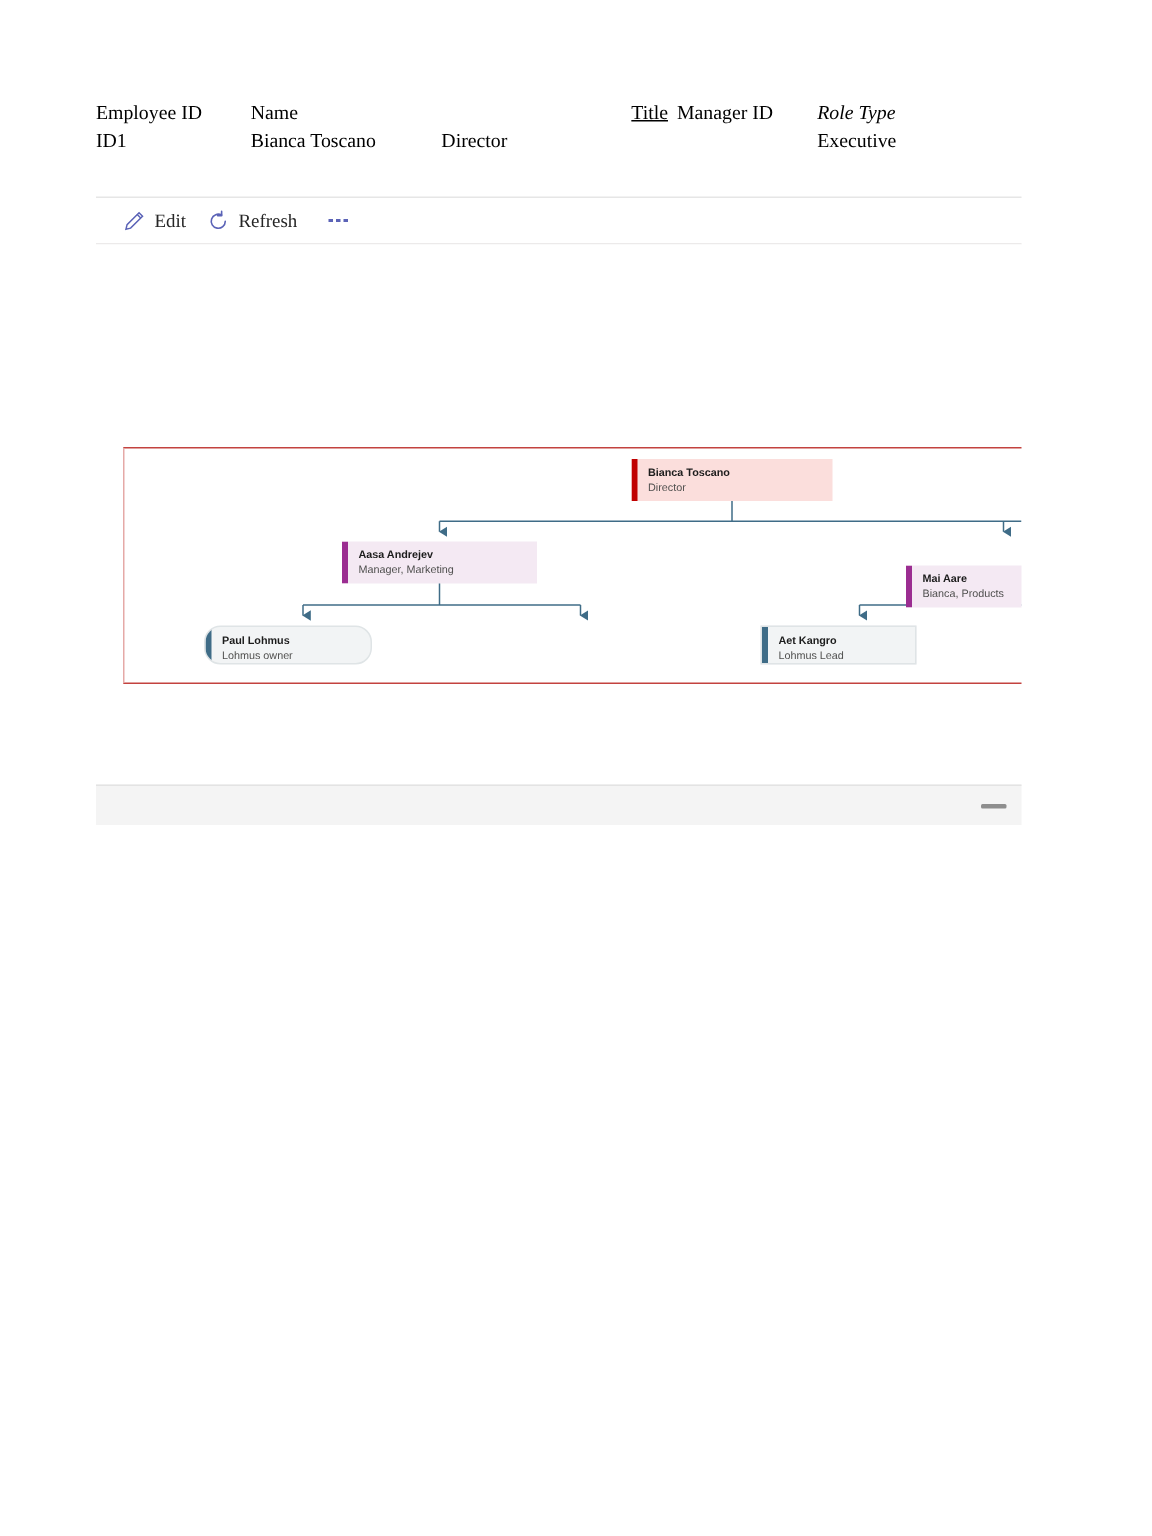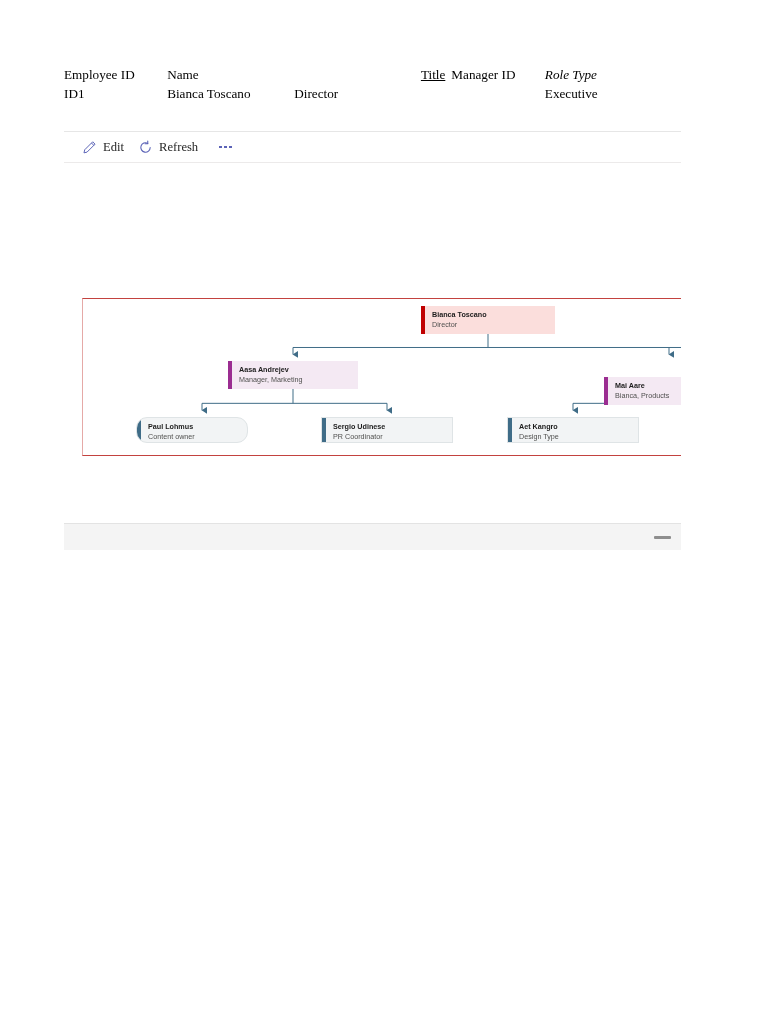--- a/index.html
+++ b/index.html
@@ -308,37 +308,30 @@
       <div class="node-body">
         <div class="node-name">Mai Aare</div>
         <div class="node-title">Bianca, Products</div>
       </div>
     </div>
 
     <div class="node lvl-staff" style="left:72px;top:254px;width:112px;height:26px;border-radius:11px;">
       <div class="node-accent"></div>
       <div class="node-body">
         <div class="node-name">Paul Lohmus</div>
-        <div class="node-title">Content owner</div>
-      </div>
-    </div>
-
-    <div class="node lvl-staff" style="left:257px;top:254px;width:132px;height:26px;">
-      <div class="node-accent"></div>
-      <div class="node-body">
-        <div class="node-name">Sergio Udinese</div>
-        <div class="node-title">PR Coordinator</div>
-      </div>
-    </div>
-
-    <div class="node lvl-staff" style="left:443px;top:254px;width:132px;height:26px;">
+        <div class="node-title">Lohmus owner</div>
+      </div>
+    </div>
+
+
+    <div class="node lvl-staff" style="left:443px;top:254px;width:104px;height:26px;">
       <div class="node-accent"></div>
       <div class="node-body">
         <div class="node-name">Aet Kangro</div>
-        <div class="node-title">Design Type</div>
+        <div class="node-title">Lohmus Lead</div>
       </div>
     </div>
 
   </div>
 
   <div class="panel-footer">
     <div class="hscroll-thumb"></div>
   </div>
 
 </div>

